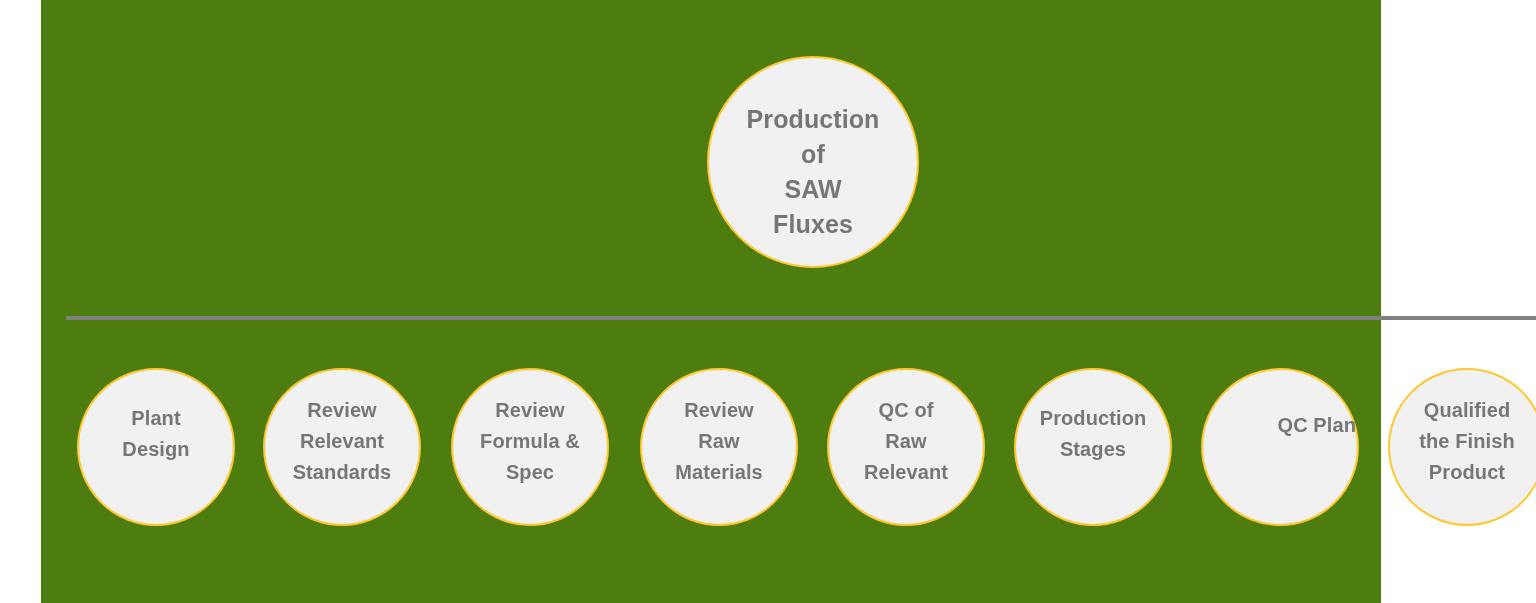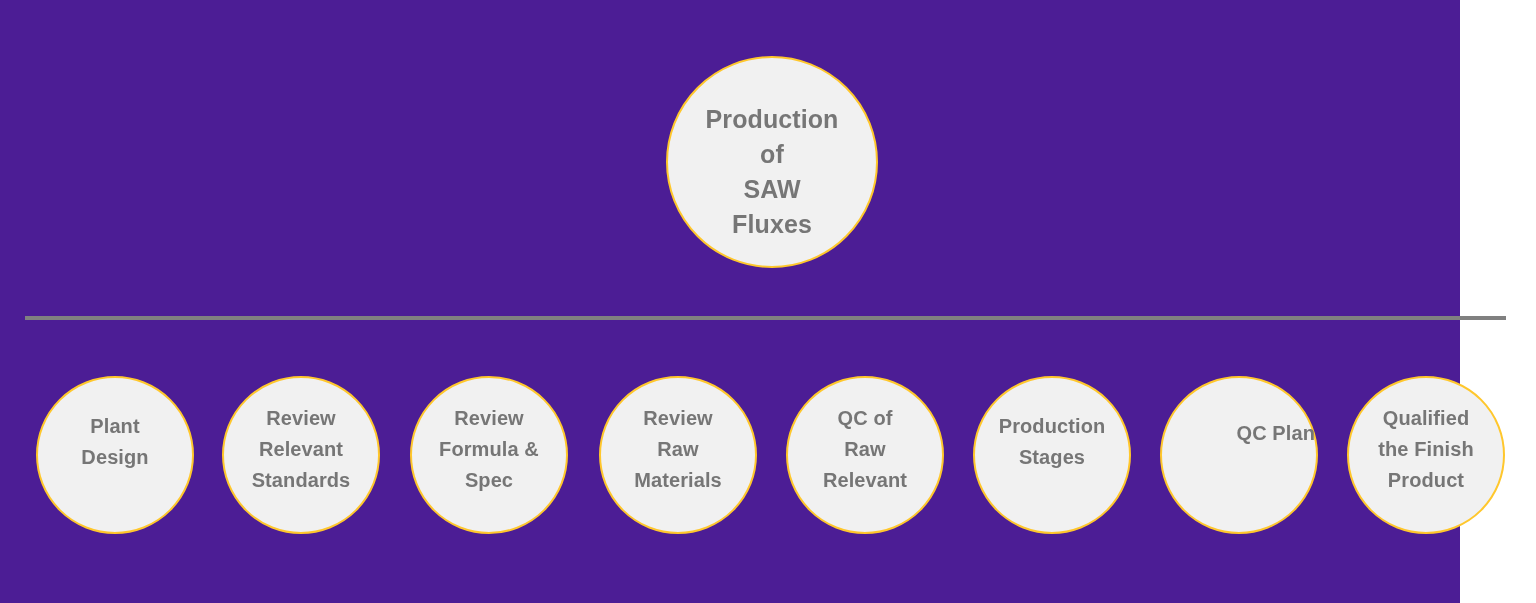--- a/index.html
+++ b/index.html
@@ -9,23 +9,24 @@
   }
   body {
     width: 1536px;
     height: 603px;
     background: #ffffff;
     font-family: "Liberation Sans", sans-serif;
     overflow: hidden;
   }
   #diagram-root {
     position: relative;
-    width: 1460px;
+    width: 1340px;
     height: 603px;
-    background: #4c1d95;
+    background: #4d7c0f;
+    margin-left: 41px;
   }
 
   
   .node {
     position: absolute;
     box-sizing: border-box;
     border-radius: 50%;
     background: #f1f1f1;
     border: 2px solid #ffc72c;
     display: flex;
@@ -68,21 +69,21 @@
 
   
   #leaf-row {
     position: absolute;
     left: 0;
     top: 368px;
     width: 1536px;
     height: 162px;
   }
   .leaf {
-    top: 8px;
+    top: 0;
     width: 158px;
     height: 158px;
     align-items: flex-start;
     justify-content: center;
   }
   .leaf .node-label {
     font-size: 20px;
     line-height: 31px;
     width: 152px;
   }

